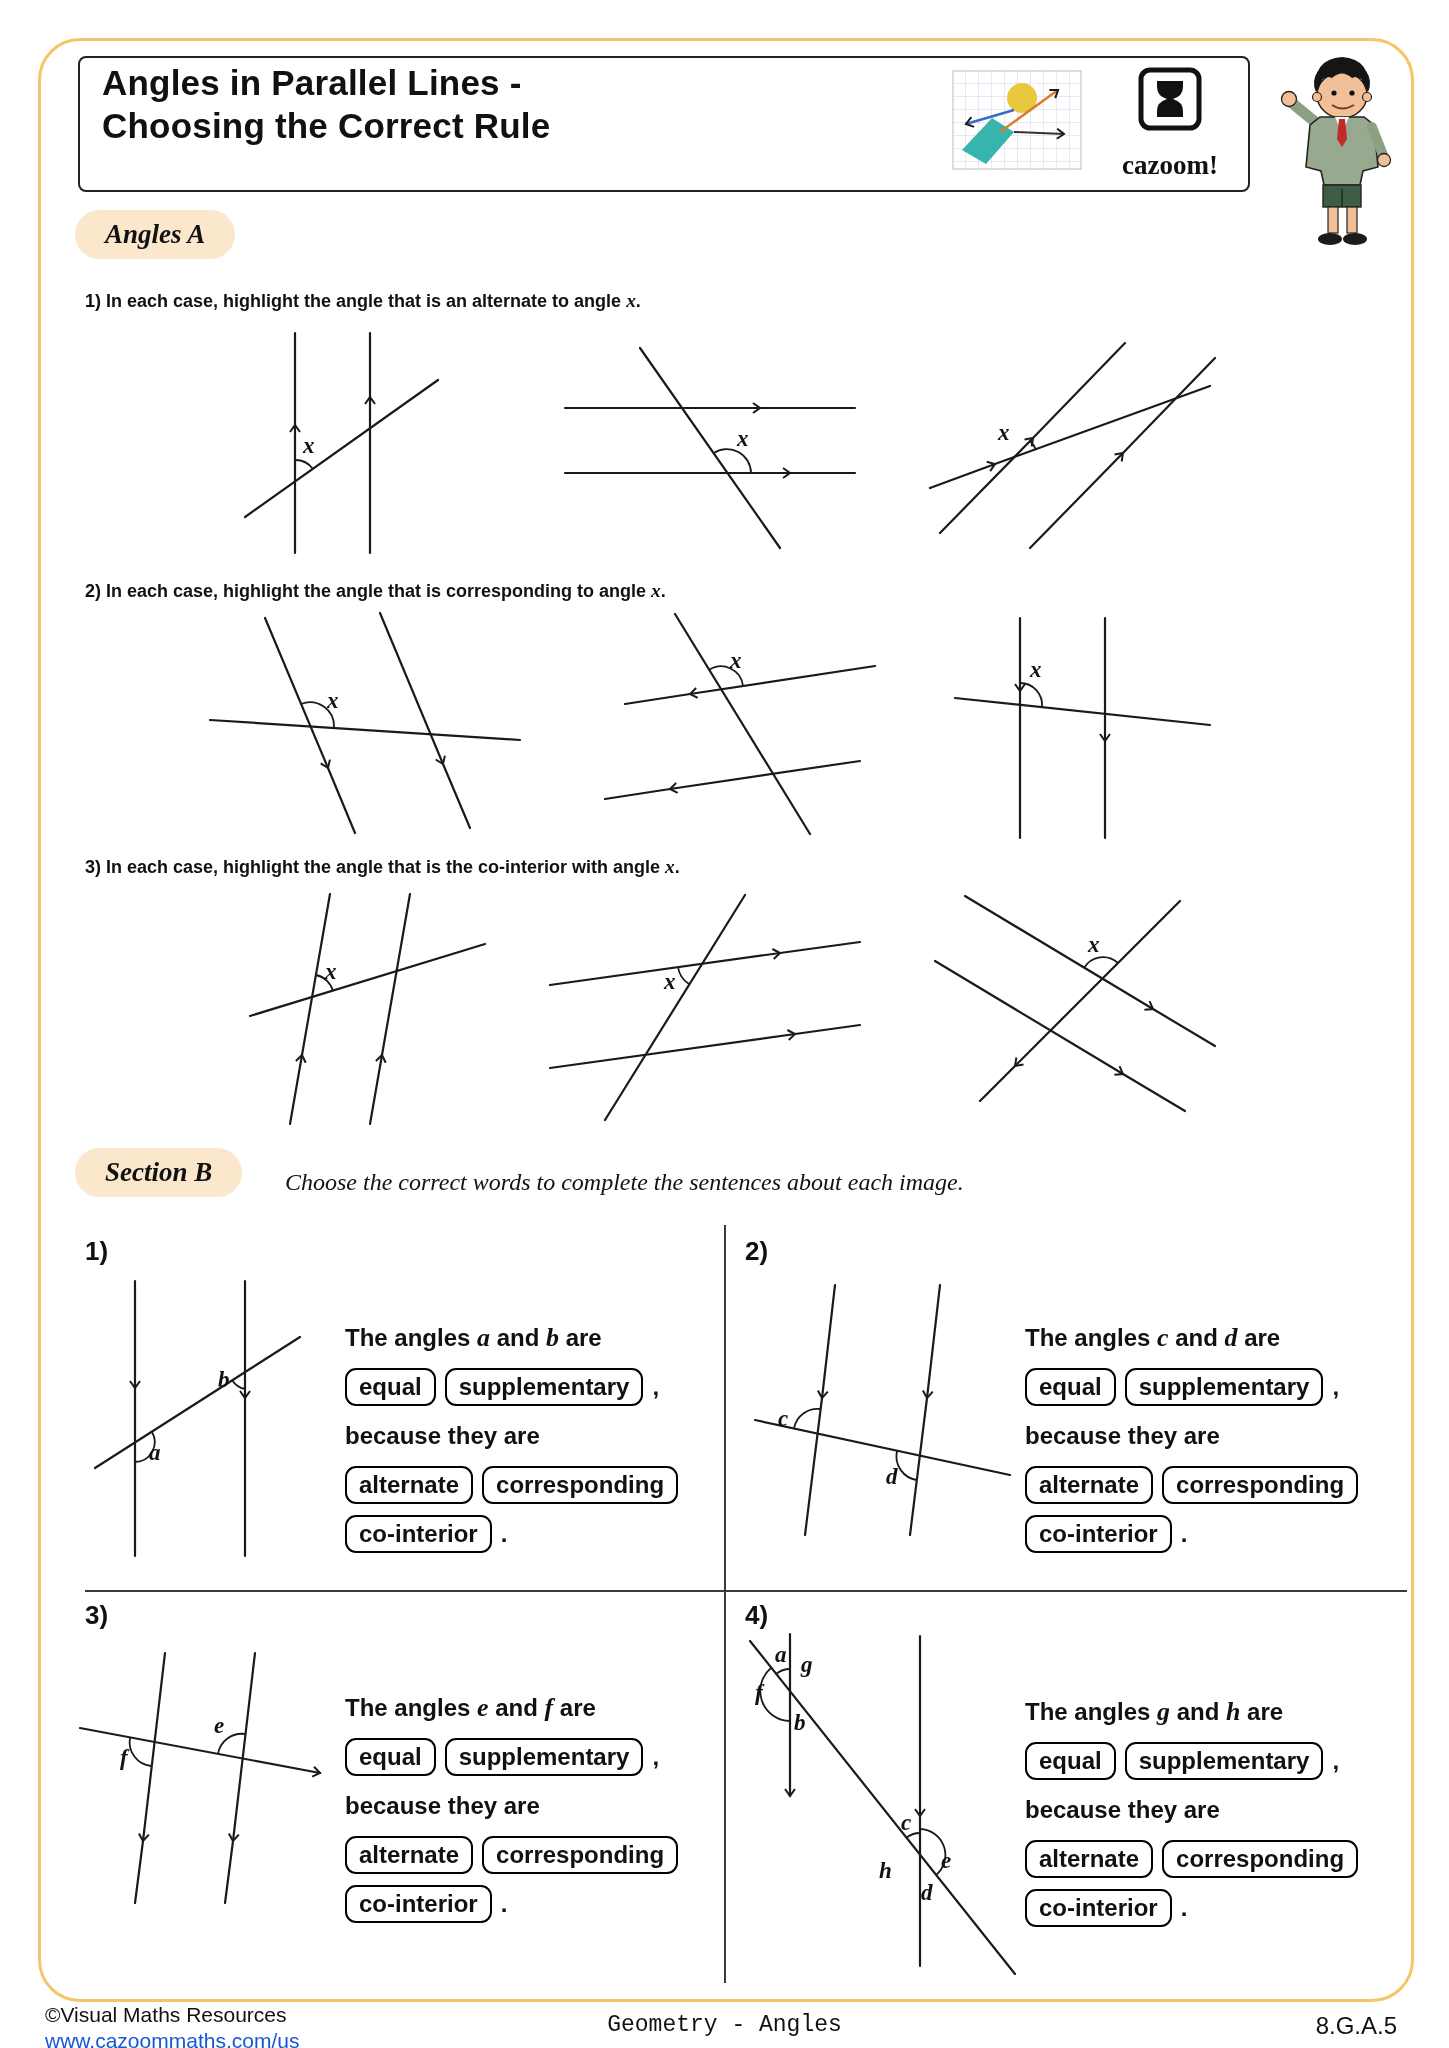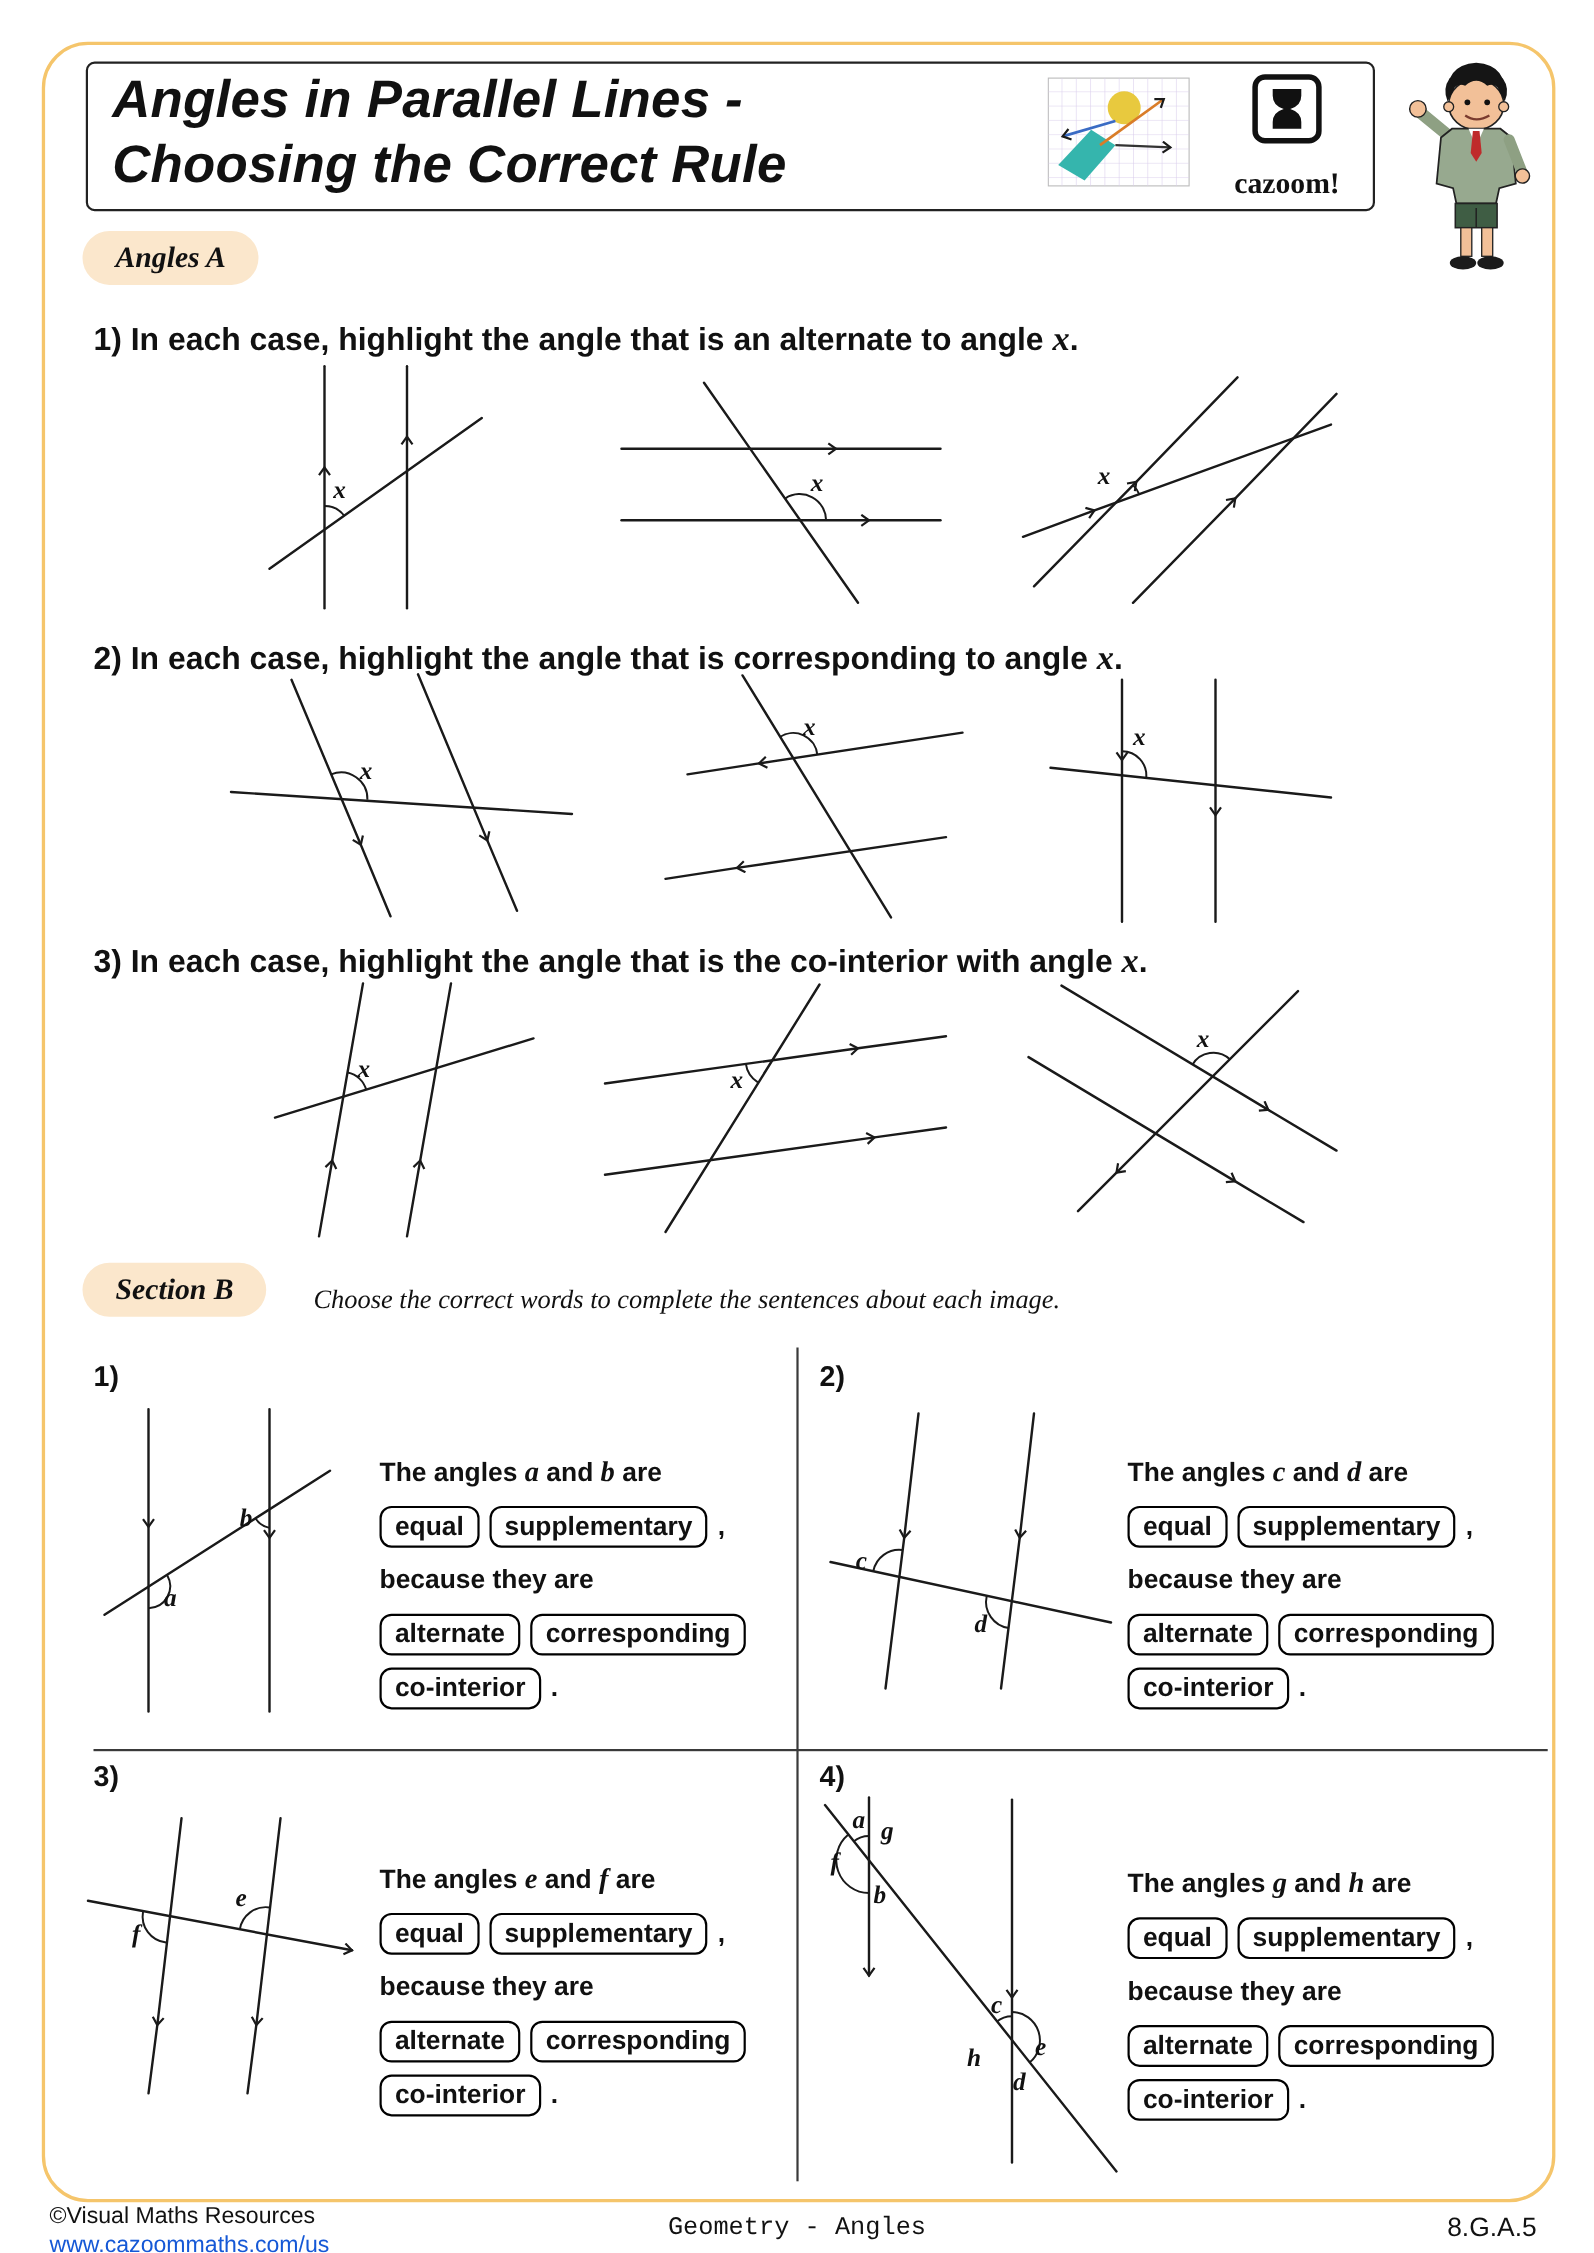--- a/index.html
+++ b/index.html
@@ -3,29 +3,29 @@
 <meta charset="utf-8">
 <style>
   html,body{margin:0;padding:0;background:#fff;}
   .page{position:relative;width:1449px;height:2048px;background:#fff;overflow:hidden;
         font-family:"Liberation Sans",sans-serif;color:#111;}
   .abs{position:absolute;}
   .frame{position:absolute;left:38px;top:38px;width:1370px;height:1958px;
          border:3px solid #f5c56b;border-radius:42px;}
   .header-box{position:absolute;left:78px;top:56px;width:1168px;height:132px;
               border:2.5px solid #222;border-radius:8px;}
-  .title{position:absolute;left:102px;top:62px;font-size:48px;font-weight:bold;
-         line-height:1.22;letter-spacing:.2px;font-style:italic;}
+  .title{position:absolute;left:102px;top:62px;font-size:35px;font-weight:bold;
+         line-height:1.22;letter-spacing:.2px;}
   .cazoom{position:absolute;left:1100px;top:66px;width:140px;text-align:center;}
   .brand{font-family:"Liberation Serif",serif;font-weight:bold;font-size:27px;margin-top:14px;}
   .badge{position:absolute;background:#fbe7cc;border-radius:26px;padding:9px 30px;
          font-family:"Liberation Serif",serif;font-style:italic;font-weight:bold;font-size:27px;}
   .instruction{position:absolute;left:285px;top:1158px;font-family:Liberation Serif, serif;
                font-style:italic;font-size:24px;line-height:48px;}
-  .qtext{position:absolute;left:85px;font-size:29px;font-weight:bold;white-space:nowrap;}
+  .qtext{position:absolute;left:85px;font-size:18px;font-weight:bold;white-space:nowrap;}
   .mvar{font-family:"Liberation Serif",serif;font-style:italic;font-weight:bold;font-size:1.08em;}
   .divider-v{position:absolute;left:724px;top:1225px;height:758px;border-left:2px solid #3a3a3a;}
   .divider-h{position:absolute;left:85px;top:1590px;width:1322px;border-top:2px solid #3a3a3a;}
   .cellnum{position:absolute;font-size:26px;font-weight:bold;}
   .btext{position:absolute;font-size:24px;font-weight:bold;}
   .bline{margin-bottom:9px;white-space:nowrap;line-height:40px;}
   .pill{display:inline-block;border:2.2px solid #000;border-radius:11px;
         padding:2px 12px;margin-right:9px;line-height:1.25;}
   .diagram{position:absolute;}
   .ln{stroke:#1a1a1a;stroke-width:2.2;fill:none;stroke-linecap:round;}

